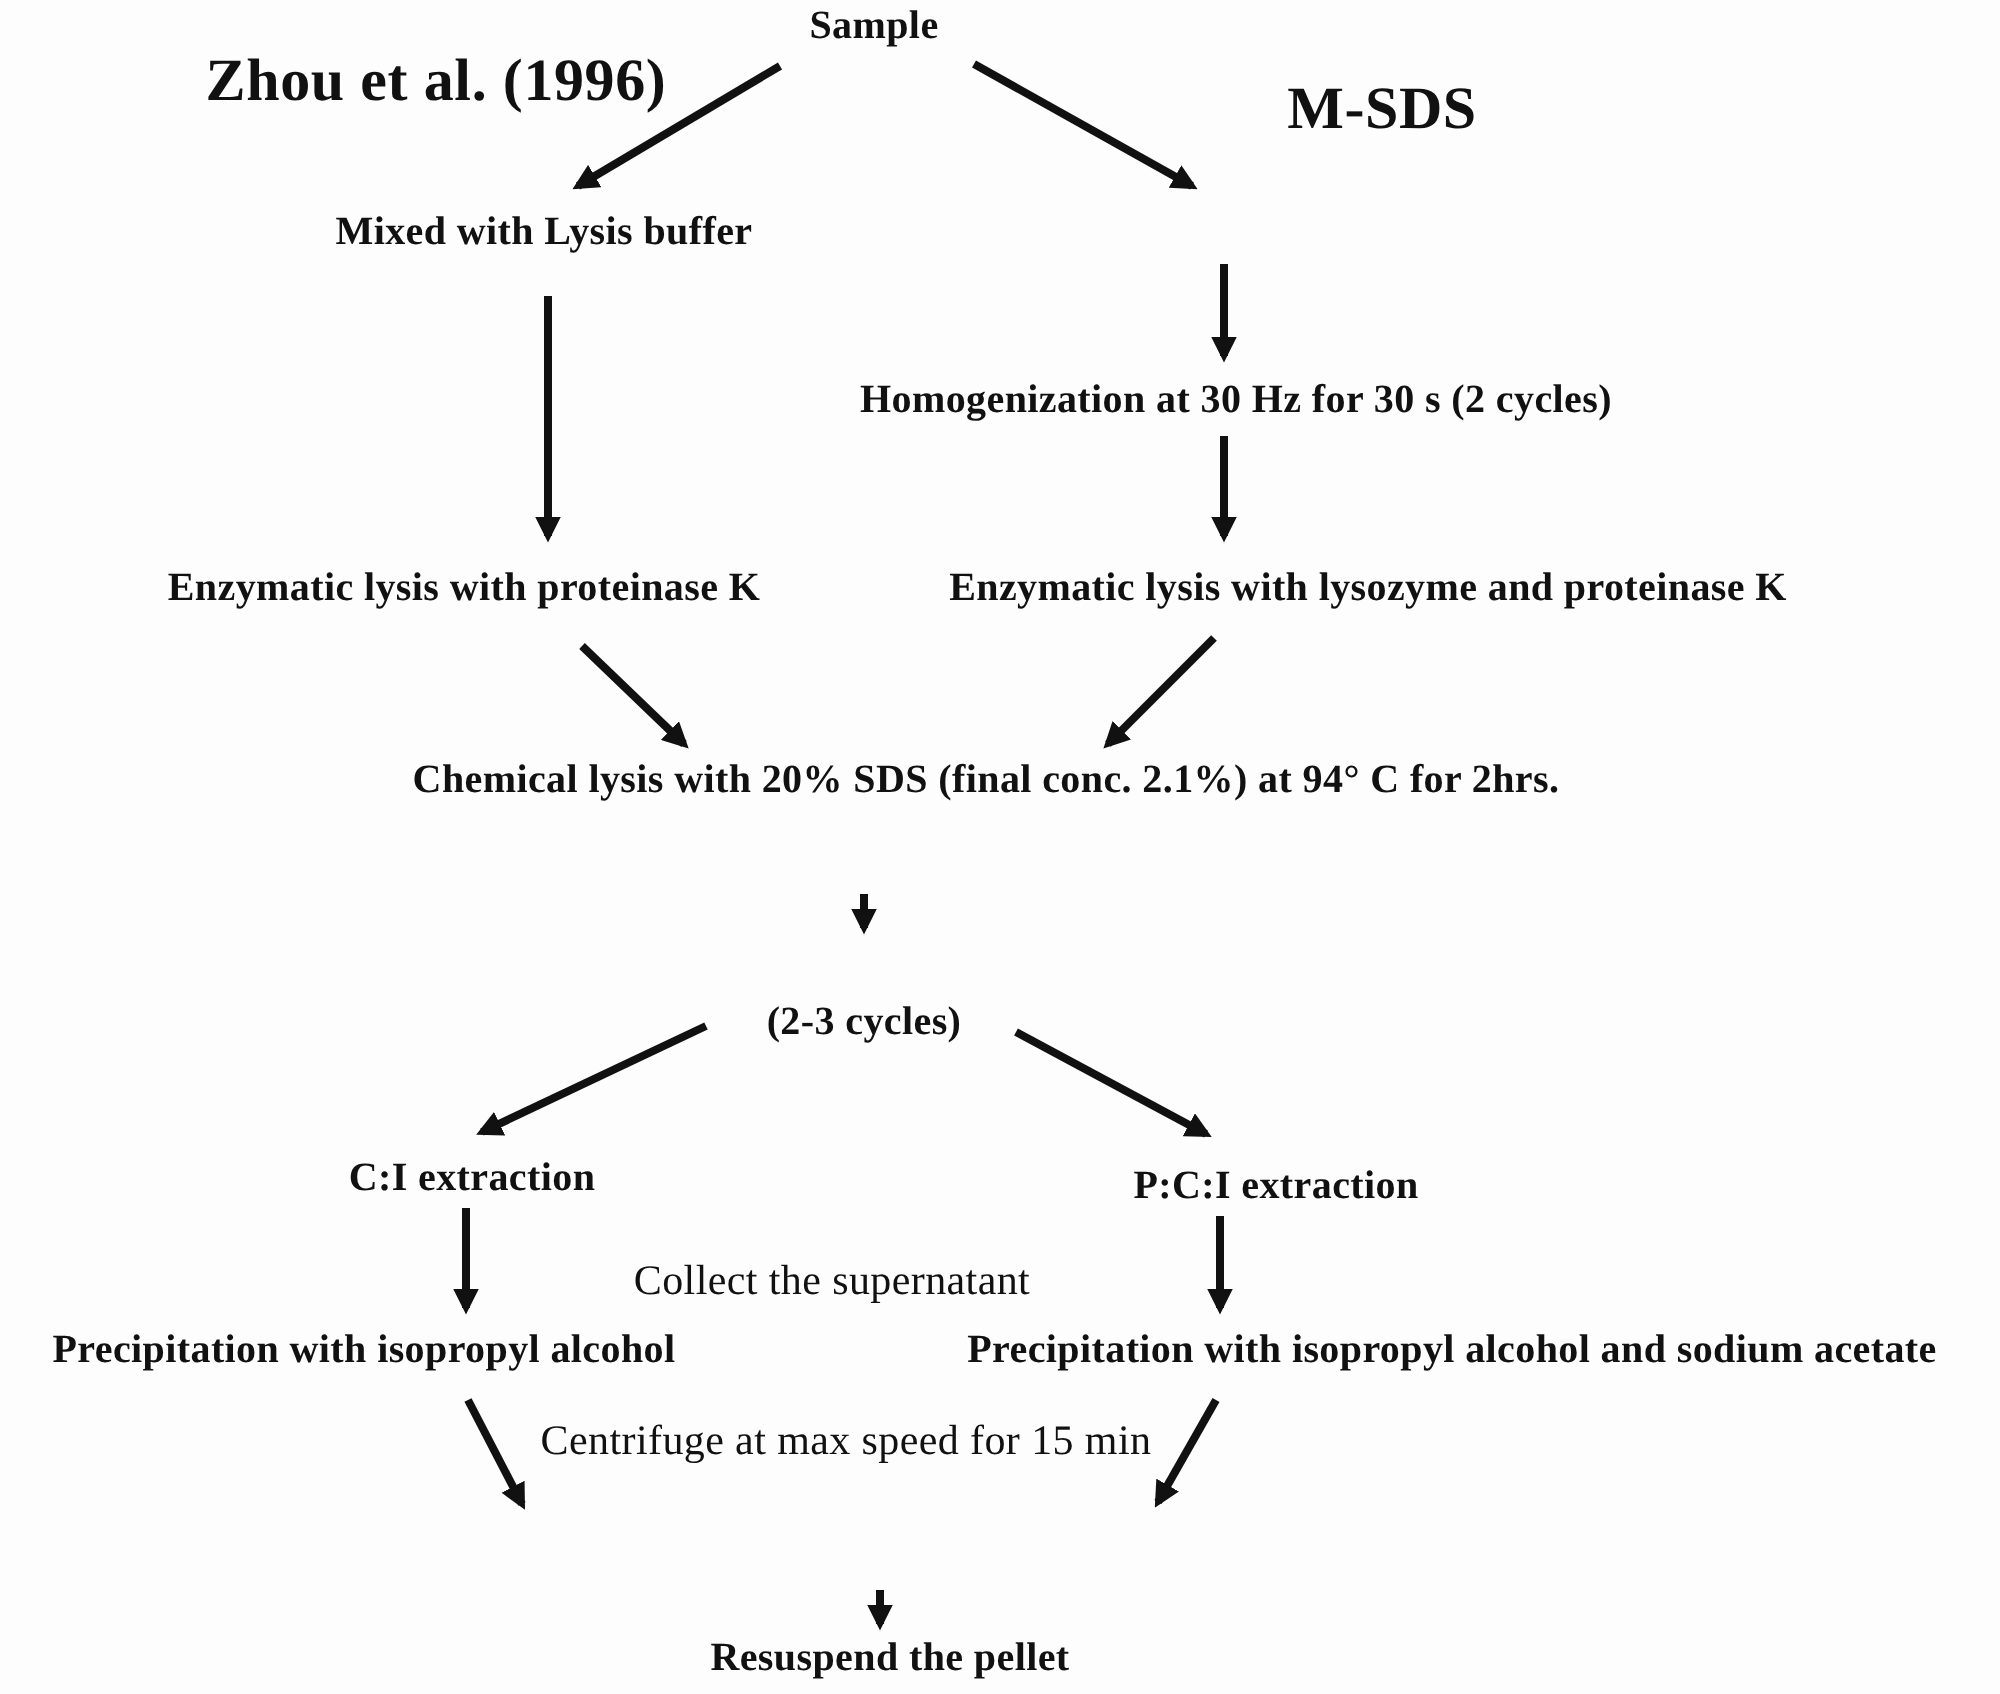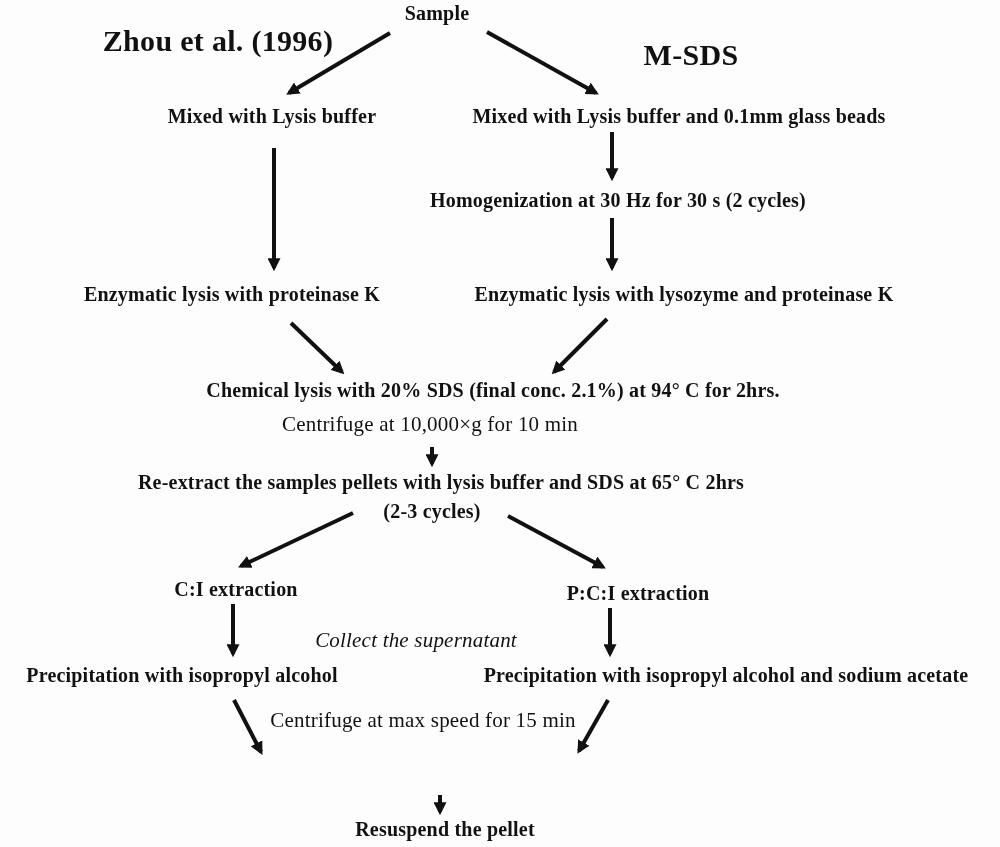--- a/index.html
+++ b/index.html
@@ -76,42 +76,39 @@
   </svg>
 
   <div class="node" style="left:437px; top:2px;">Sample</div>
 
   <div class="node header" style="left:218px; top:24px;">Zhou et al. (1996)</div>
 
   <div class="node header" style="left:691px; top:38px;">M-SDS</div>
 
   <div class="node" style="left:272px; top:105px;">Mixed with Lysis buffer</div>
 
-  <div class="node" style="left:679px; top:105px;">Mixed with Lysis buffer and 0.1mm glass beads</div>
 
   <div class="node" style="left:618px; top:189px;">Homogenization at 30 Hz for 30 s (2 cycles)</div>
 
   <div class="node" style="left:684px; top:283px;">Enzymatic lysis with lysozyme and proteinase K</div>
 
   <div class="node" style="left:232px; top:283px;">Enzymatic lysis with proteinase K</div>
 
   <div class="node" style="left:493px; top:379px;">Chemical lysis with 20% SDS (final conc. 2.1%) at 94° C for 2hrs.</div>
 
-  <div class="node note" style="left:430px; top:412px;">Centrifuge at 10,000×g for 10 min</div>
 
-  <div class="node" style="left:441px; top:471px;">Re-extract the samples pellets with lysis buffer and SDS at 65° C 2hrs</div>
 
   <div class="node" style="left:432px; top:500px;">(2-3 cycles)</div>
 
   <div class="node" style="left:236px; top:578px;">C:I extraction</div>
 
   <div class="node" style="left:638px; top:582px;">P:C:I extraction</div>
 
 
-  <div class="node note" style="left:416px; top:628px;font-style:italic;">Collect the supernatant</div>
+  <div class="node note" style="left:416px; top:628px;">Collect the supernatant</div>
 
   <div class="node" style="left:182px; top:664px;">Precipitation with isopropyl alcohol</div>
 
   <div class="node" style="left:726px; top:664px;">Precipitation with isopropyl alcohol and sodium acetate</div>
 
   <div class="node note" style="left:423px; top:708px;">Centrifuge at max speed for 15 min</div>
 
 
   <div class="node" style="left:445px; top:818px;">Resuspend the pellet</div>
 

